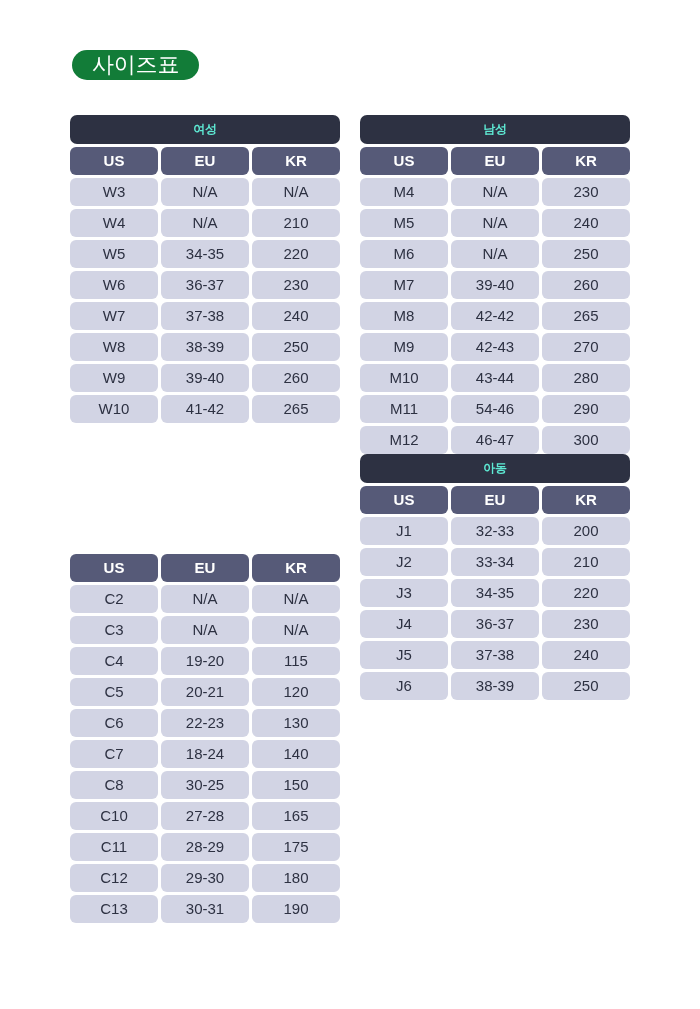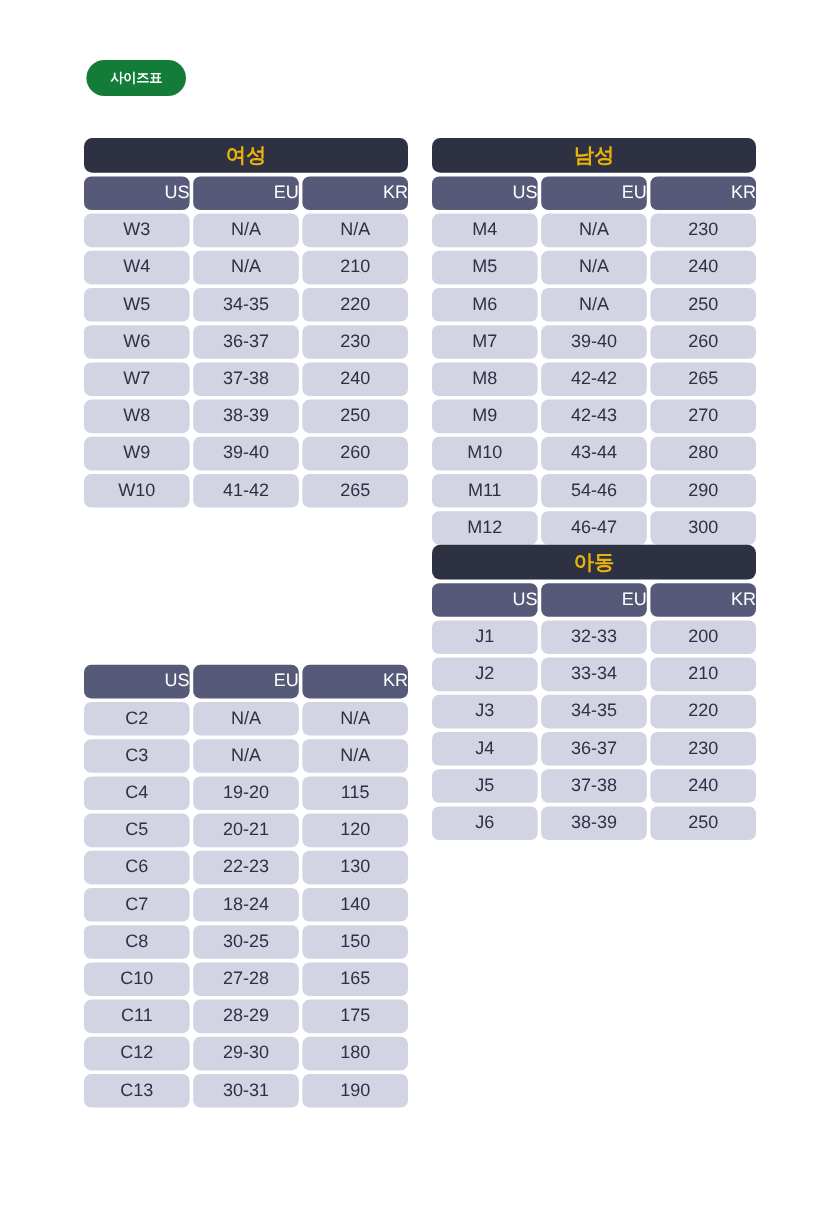--- a/index.html
+++ b/index.html
@@ -19,22 +19,22 @@
   
   #badge-row {
     position: absolute;
     left: 72px;
     top: 50px;
   }
   .badge {
     display: inline-block;
     background: #127c38;
     color: #ffffff;
-    font-size: 11px;
-    font-weight: bold;
+    font-size: 22px;
+    font-weight: normal;
     line-height: 30px;
     height: 30px;
     padding: 0 20px;
     border-radius: 15px;
     white-space: nowrap;
     letter-spacing: -0.2px;
   }
 
   
   #tables-grid {
@@ -53,22 +53,22 @@
   }
   .grid-cell.row2 {
     margin-top: 0;
   }
 
   .size-table {
     width: 270px;
   }
   .table-title {
     background: #2d3142;
-    color: #eab308;
-    font-size: 17px;
+    color: #5eead4;
+    font-size: 12px;
     font-weight: bold;
     text-align: center;
     height: 29px;
     line-height: 29px;
     border-radius: 7px;
     letter-spacing: -0.2px;
   }
   .table-row {
     display: grid;
     grid-template-columns: 1fr 1fr 1fr;
@@ -78,22 +78,21 @@
   .cell {
     height: 28px;
     line-height: 28px;
     text-align: center;
     font-size: 15px;
     border-radius: 6px;
   }
   .head-row .cell {
     background: #565a78;
     color: #ffffff;
-    font-weight: normal;
-    text-align: right;
+    font-weight: bold;
   }
   .body-row .cell {
     background: #d2d4e4;
     color: #2d3142;
   }
 </style>
 </head>
 <body>
 
 <div id="badge-row">

